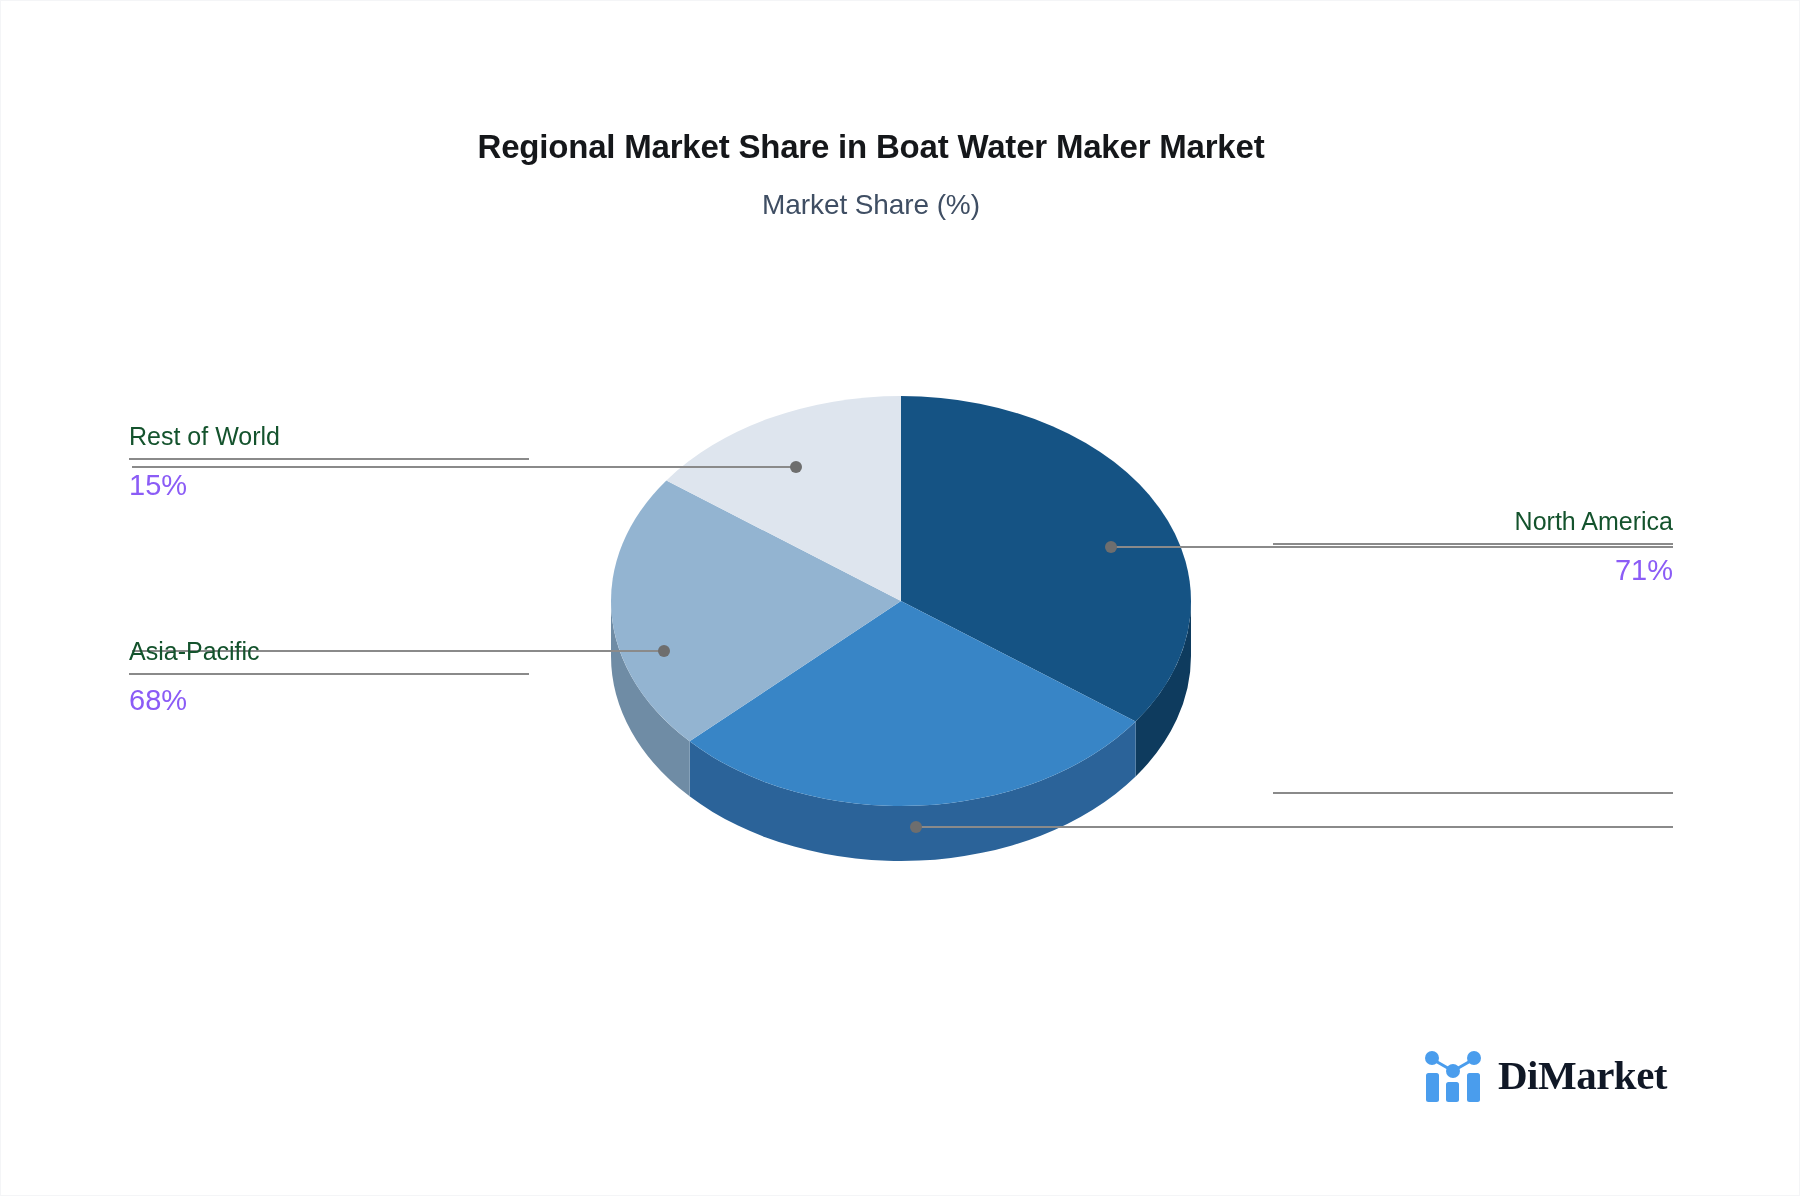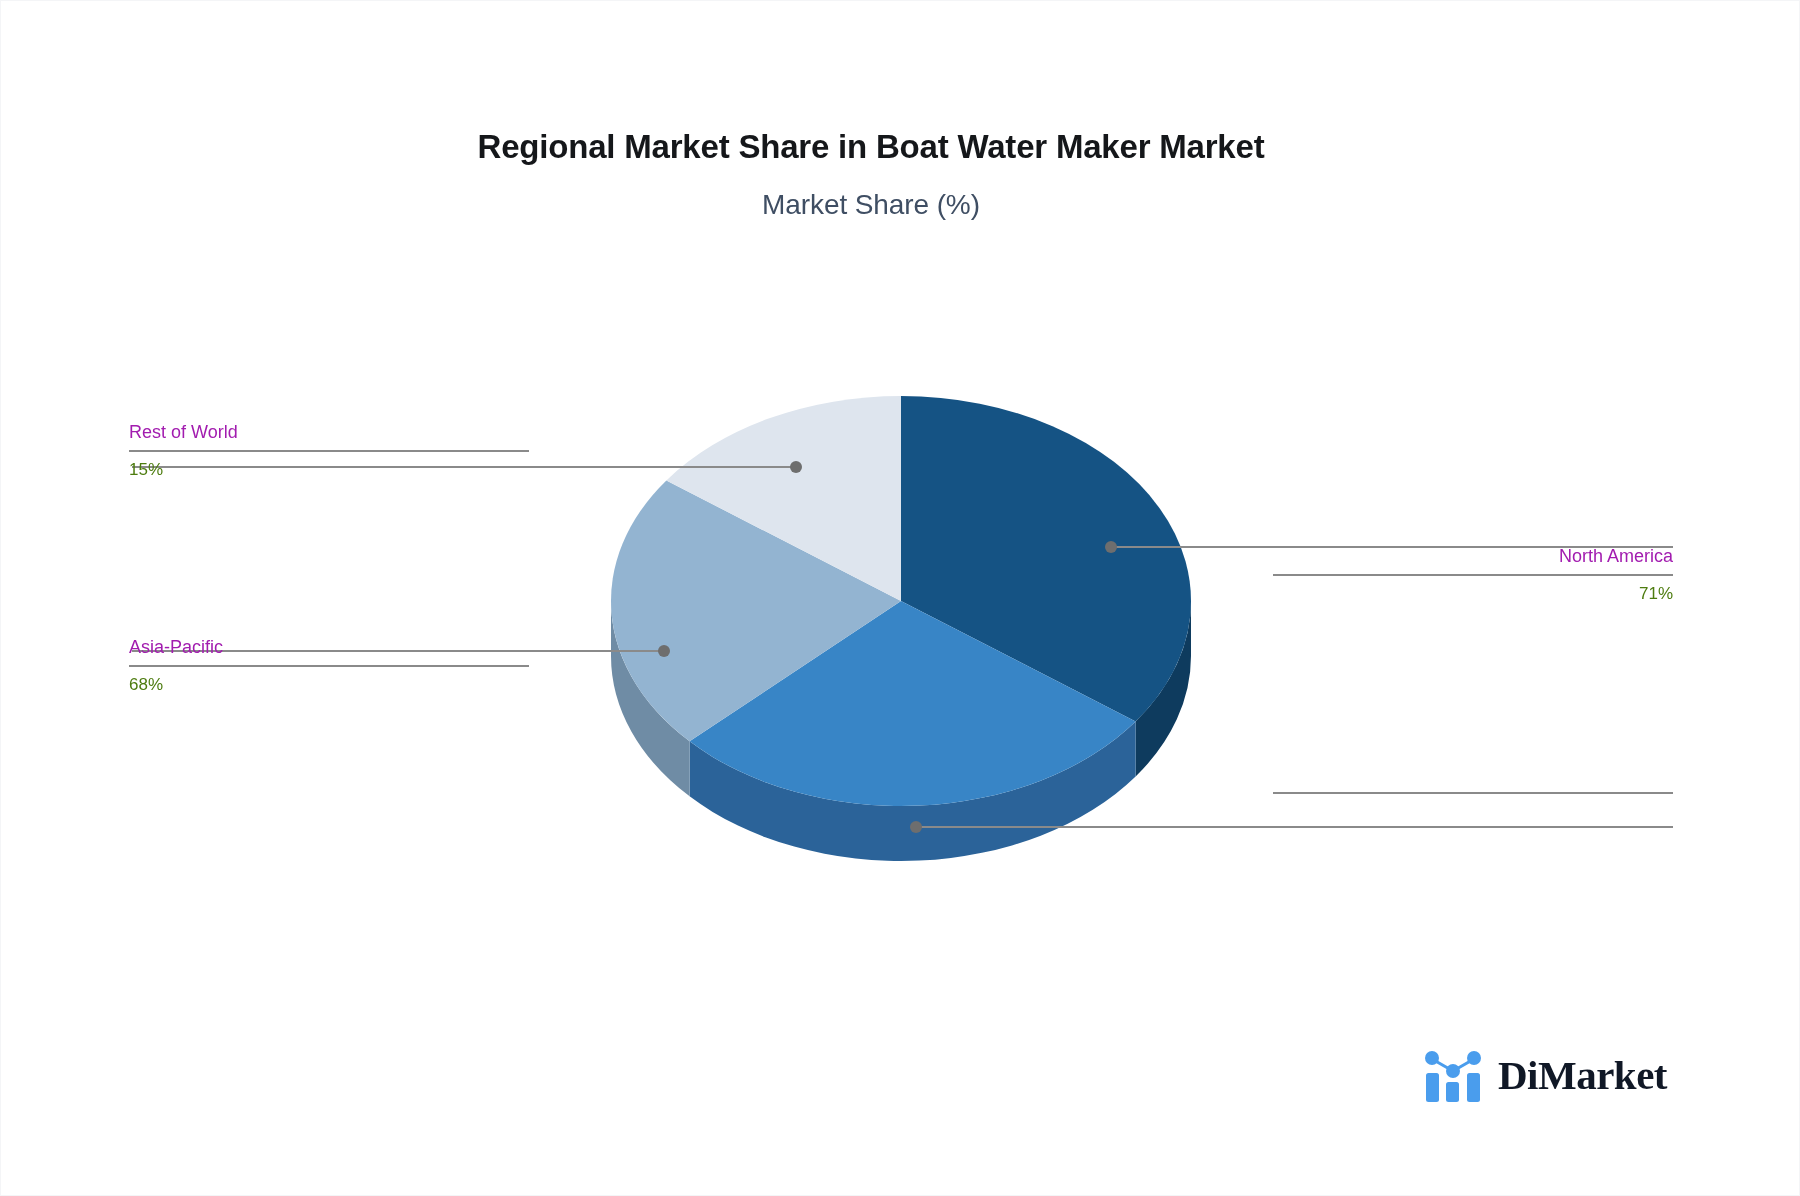--- a/index.html
+++ b/index.html
@@ -50,44 +50,44 @@
     height: 580px;
   }
   #pie-svg { display: block; width: 660px; height: 580px; }
 
   
   .callout {
     position: absolute;
     width: 400px;
   }
   .callout .c-name {
-    font-size: 18px;
-    color: #a21caf;
+    font-size: 25px;
+    color: #14532d;
     line-height: 1.25;
     white-space: nowrap;
   }
   .callout .c-rule {
     height: 2px;
     background: #8a8a8a;
     margin-top: 6px;
     width: 100%;
   }
   .callout .c-val {
-    font-size: 17px;
-    color: #4d7c0f;
+    font-size: 29px;
+    color: #8b5cf6;
     line-height: 1.25;
     margin-top: 7px;
     white-space: nowrap;
   }
   .callout.left  { text-align: left;  }
   .callout.right { text-align: right; }
 
   #callout-rest-of-world { left: 128px; top: 420px;  }
   #callout-asia-pacific  { left: 128px; top: 604px; margin-top: 31px;  }
-  #callout-north-america { left: 1272px; top: 505px; margin-top: 39px; }
+  #callout-north-america { left: 1272px; top: 505px; }
   #callout-europe        { left: 1272px; top: 785px; }
 
   
   #leaders {
     position: absolute;
     left: 0; top: 0;
     width: 1800px; height: 1196px;
     pointer-events: none;
   }
 

